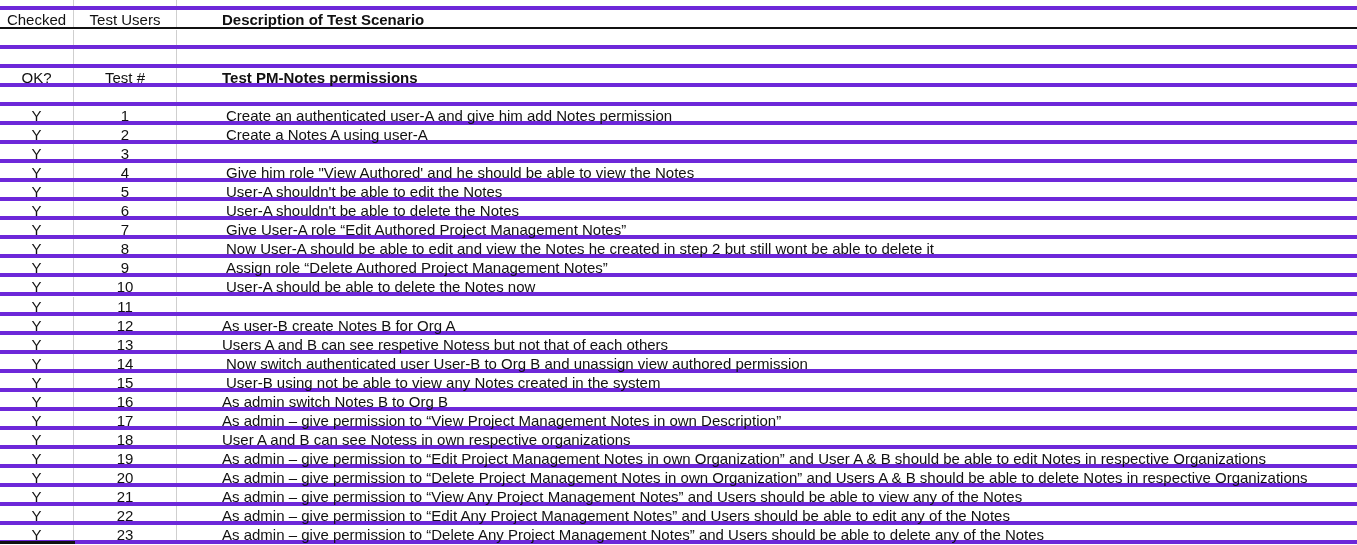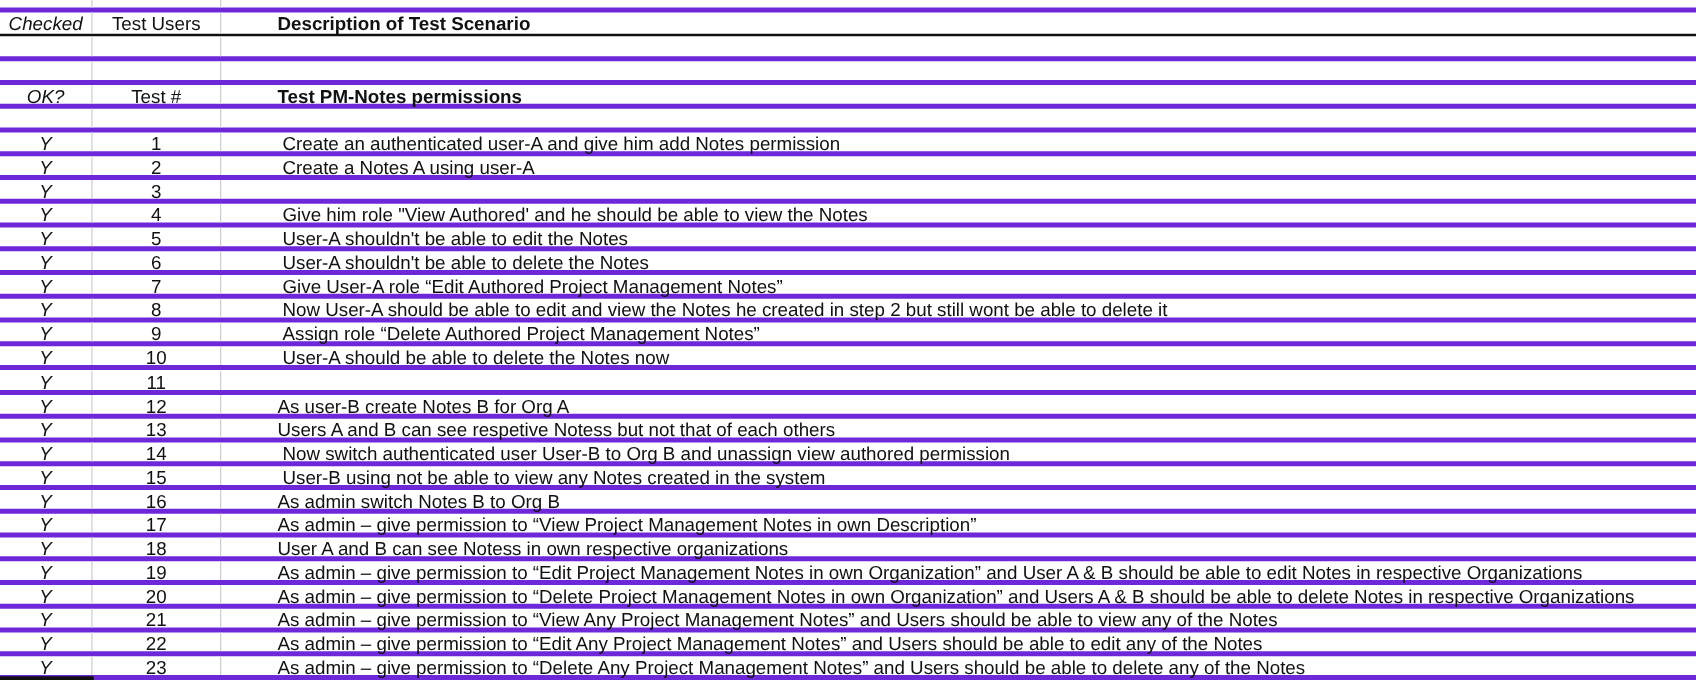--- a/index.html
+++ b/index.html
@@ -2,21 +2,21 @@
 <html><head>
 <meta charset="utf-8">
 <style>
   html, body { margin: 0; padding: 0; background: #ffffff; }
   body { width: 1357px; height: 545px; overflow: hidden; position: relative;
          font-family: "Liberation Sans", sans-serif; font-size: 15px; color: #111; }
   .sheet { position: absolute; left: 0; top: 0; width: 1357px; }
   .row { position: absolute; left: 0; width: 1357px; height: 19px; border-bottom: 4px solid #6d28d9; box-sizing: border-box; }
   .row.thick { border-bottom: 2px solid #111; }
   .cell { position: absolute; top: 0; height: 100%; line-height: 19px; white-space: nowrap; box-sizing: border-box; }
-  .c1 { left: 0; width: 74px; text-align: center; border-right: 1px solid #cfcfcf; font-style: italic; }
+  .c1 { left: 0; width: 74px; text-align: center; border-right: 1px solid #cfcfcf; }
   .c2 { left: 74px; width: 103px; text-align: center; border-right: 1px solid #cfcfcf; }
   .c3 { left: 196px; width: 1179px; padding-left: 1px; margin-left: 25px; }
   .indent { padding-left: 5px; }
   .bold { font-weight: bold; }
   .bottom-mark { position: absolute; left: 0; top: 541px; width: 75px; height: 3px; background: #111; }
 </style>
 </head>
 <body>
 
 <div class="sheet">

